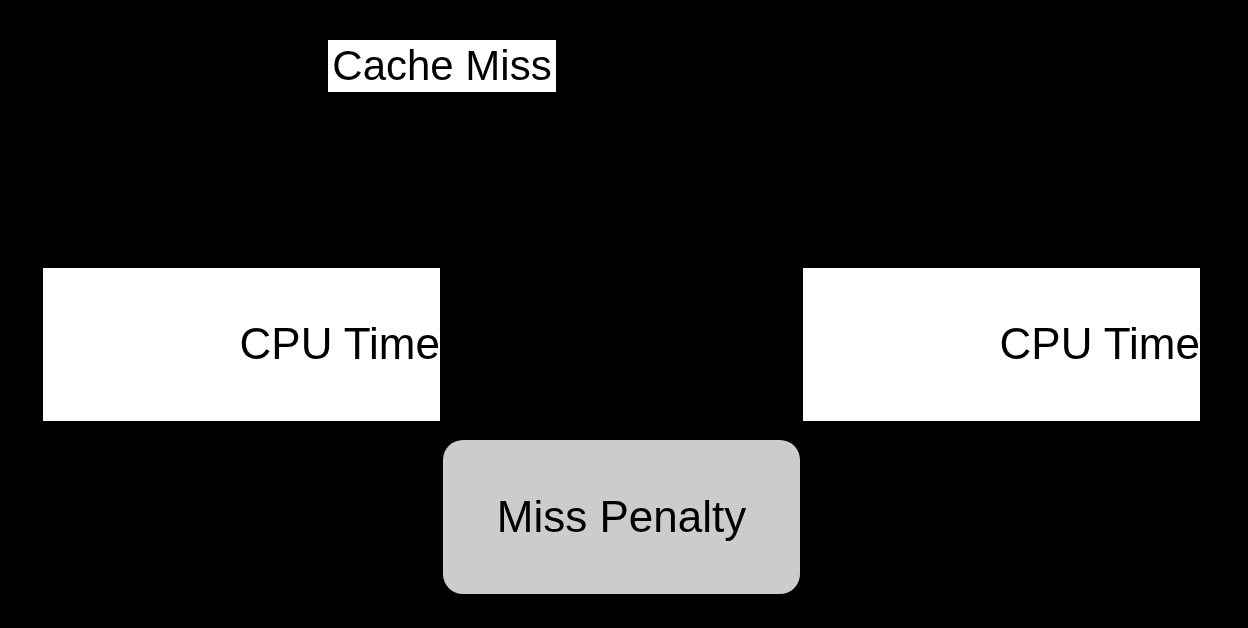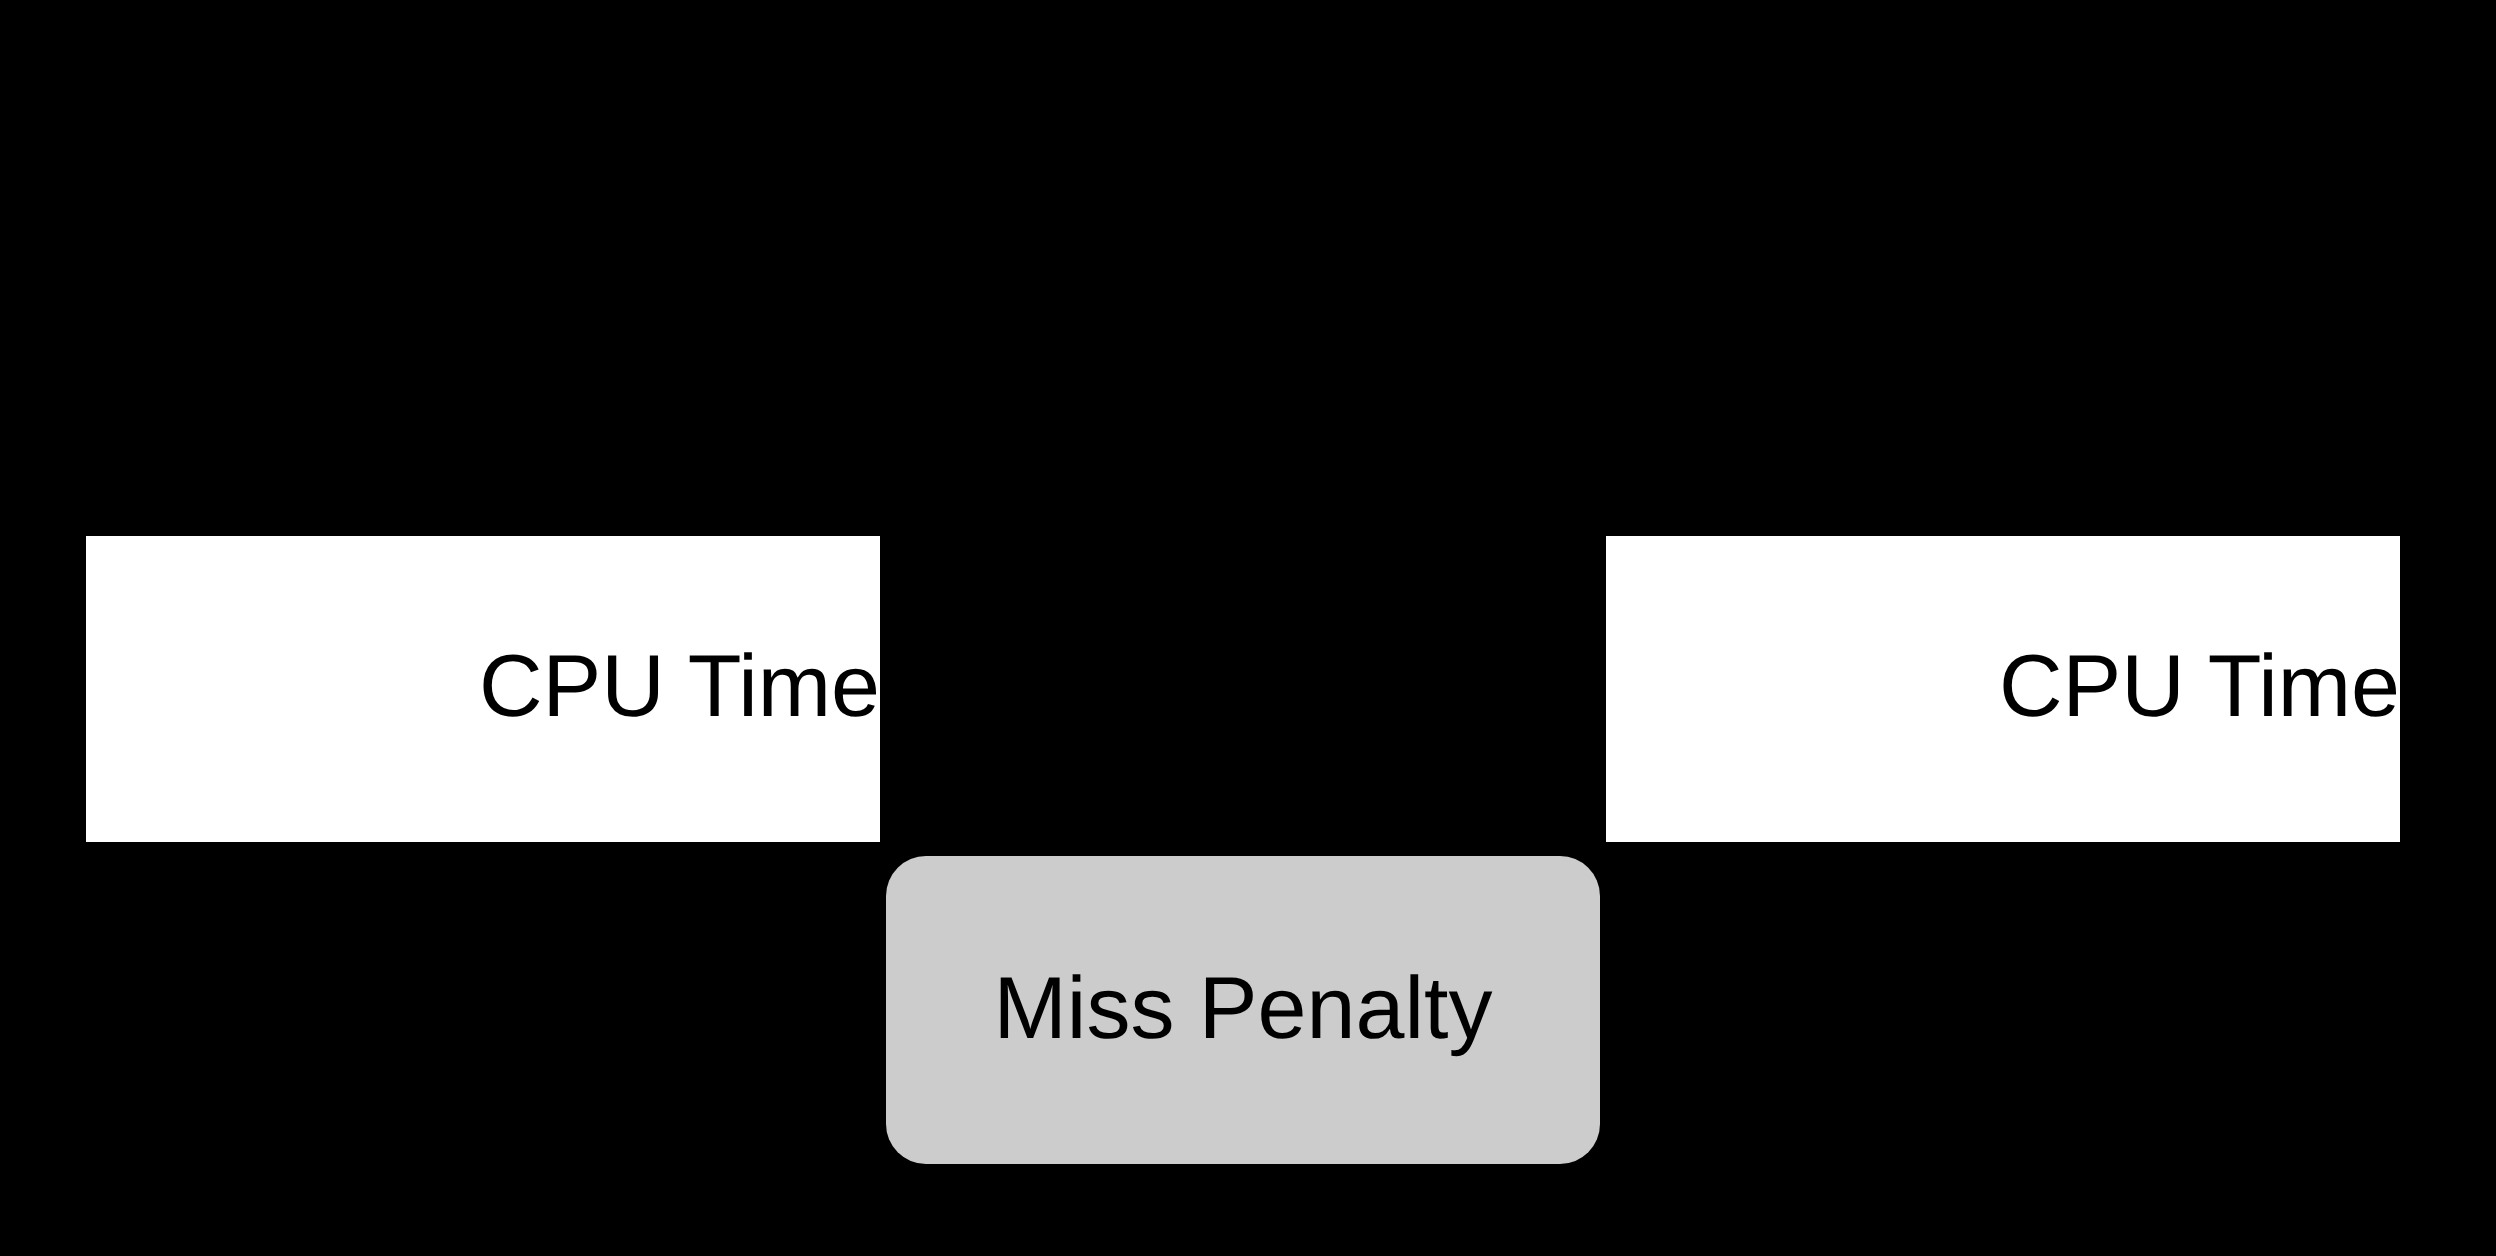--- a/index.html
+++ b/index.html
@@ -54,26 +54,29 @@
     background: #cccccc;
     border-radius: 20px;
     font-size: 44px;
   }
 </style>
 </head>
 <body>
 
 <div id="canvas">
 
+  <div class="label-chip" style="left:328px; top:40px; width:228px; height:52px;">
+    <span>Cache Miss</span>
+  </div>
 
   <div class="node bar-cpu" style="left:43px; top:268px; width:397px; height:153px;">
     <span>CPU Time</span>
   </div>
 
-  <div class="node bar-penalty" style="left:443px; top:428px; width:357px; height:154px;">
+  <div class="node bar-penalty" style="left:443px; top:440px; width:357px; height:154px;">
     <span>Miss Penalty</span>
   </div>
 
   <div class="node bar-cpu" style="left:803px; top:268px; width:397px; height:153px;">
     <span>CPU Time</span>
   </div>
 
 </div>
 
 </body></html>

